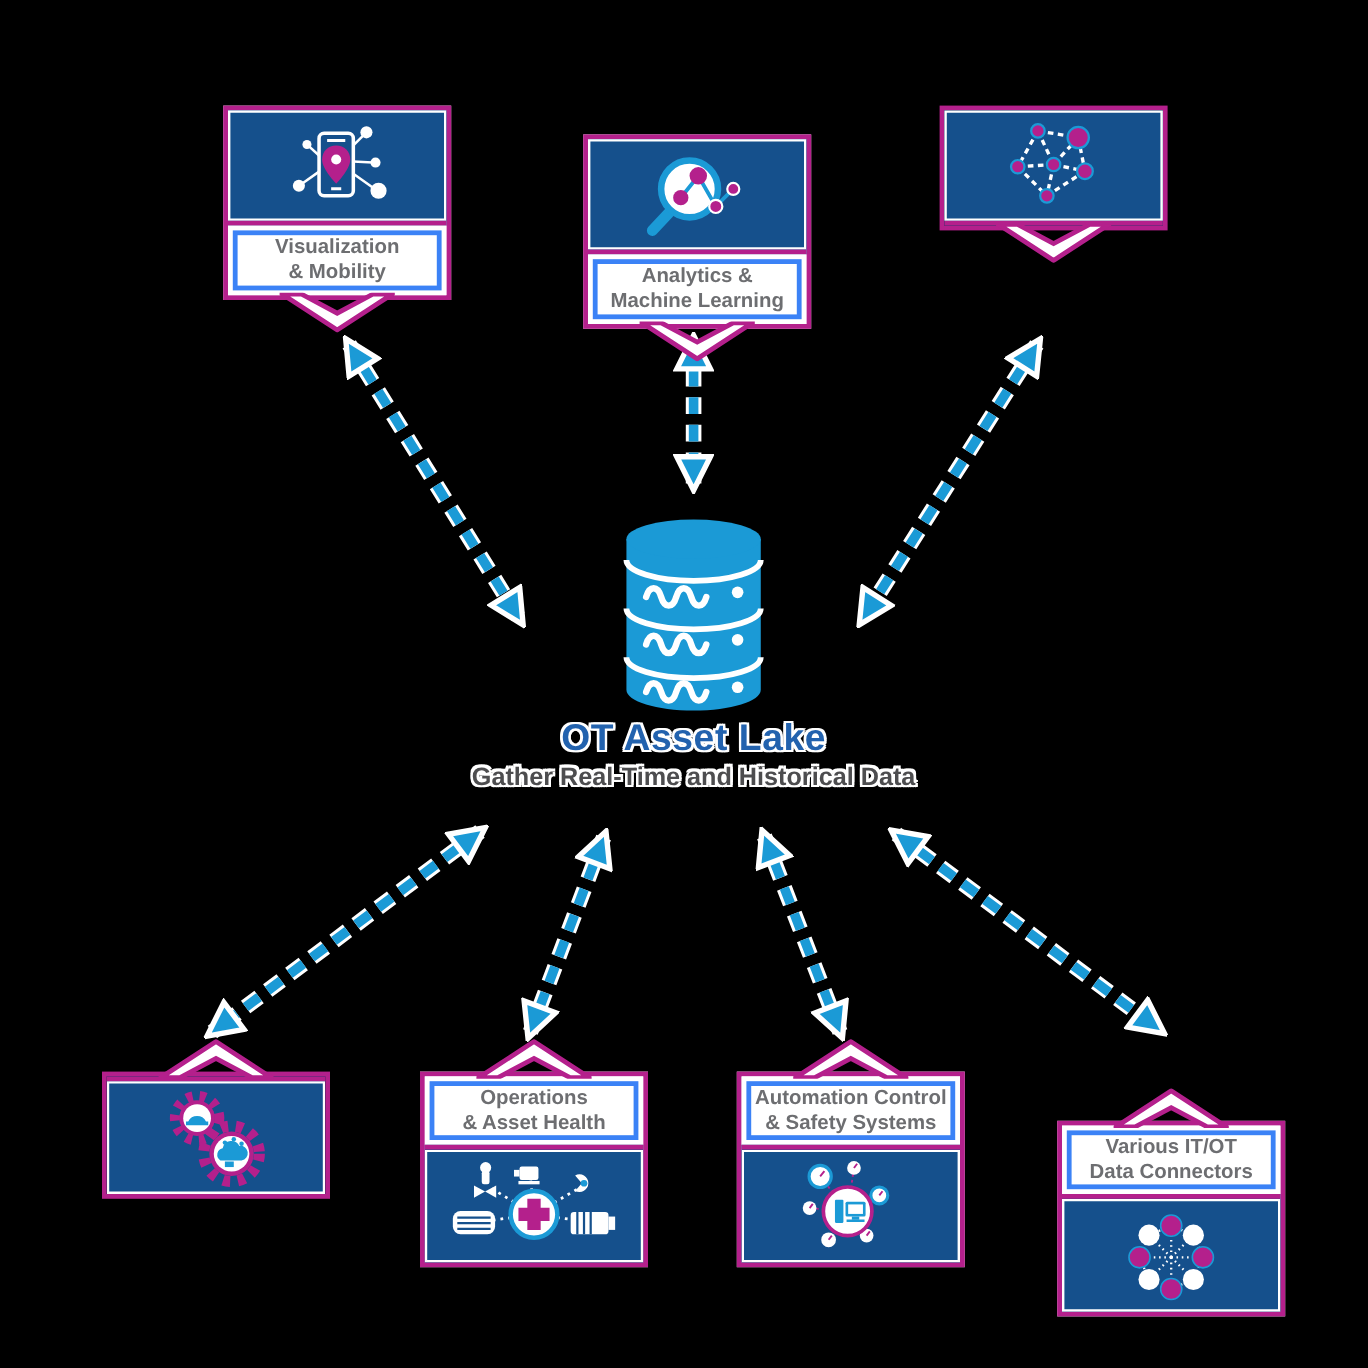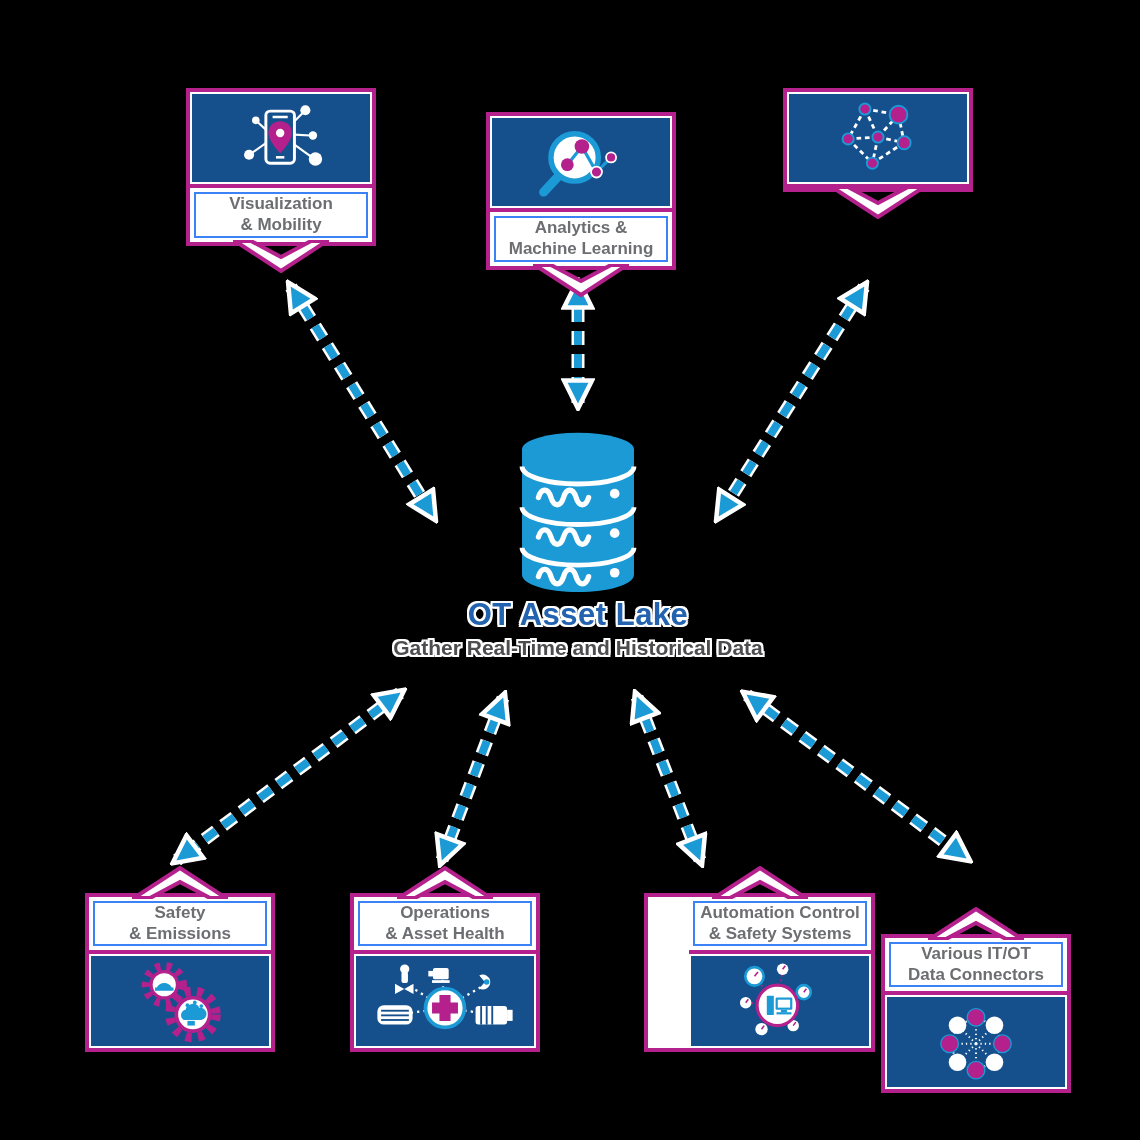--- a/index.html
+++ b/index.html
@@ -15,21 +15,21 @@
     width:1140px;height:1140px;position:relative;background:#000;
     font-family:"Liberation Sans",sans-serif;overflow:hidden;
   }
   .arrows{position:absolute;left:0;top:0;z-index:1;}
   .card{position:absolute;width:182px;border:4px solid var(--magenta);background:#fff;z-index:2;}
   .icon-area{height:92px;background:var(--cardblue);box-shadow:inset 0 0 0 2px #fff;
     display:flex;align-items:center;justify-content:center;}
   .card.top .icon-area{border-bottom:4px solid var(--magenta);}
   .card.bottom .icon-area{border-top:4px solid var(--magenta);height:94px;}
   .label-area{padding:4px;background:#fff;}
-  .label-box{border:2px solid #3b82f6;min-height:42px;display:flex;flex-direction:column;
+  .label-box{border:4px solid #3b82f6;min-height:42px;display:flex;flex-direction:column;
     justify-content:center;align-items:center;font-weight:bold;font-size:17px;
     color:var(--labelgray);line-height:1.22;text-align:center;}
   .card.bottom .label-box{min-height:38px;}
   .chev{position:absolute;left:50%;transform:translateX(-50%);}
   .card.top .chev{bottom:-31px;}
   .card.bottom .chev{top:-31px;}
   .db{position:absolute;left:514px;top:428px;z-index:2;}
   .center-label{position:absolute;left:328px;top:597px;width:500px;text-align:center;z-index:2;}
   .center-title{font-size:31px;font-weight:bold;color:var(--titleblue);letter-spacing:.5px;
     text-shadow:-2px -2px 0 #fff,2px -2px 0 #fff,-2px 2px 0 #fff,2px 2px 0 #fff,0 2px 0 #fff,0 -2px 0 #fff,2px 0 0 #fff,-2px 0 0 #fff;}
@@ -176,26 +176,20 @@
   <circle cx="103" cy="109" r="5" fill="#fff"></circle>
   <circle cx="103" cy="150" r="5" fill="#fff"></circle>
 </svg>
 
 <div class="center-label">
   <div class="center-title">OT Asset Lake</div>
   <div class="center-sub">Gather Real-Time and Historical Data</div>
 </div>
 
 <div class="card bottom" style="left:85px;top:893px;">
-  <div class="label-area">
-    <div class="label-box">
-      <span>Safety</span>
-      <span>&amp; Emissions</span>
-    </div>
-  </div>
   <div class="icon-area">
     <svg width="110" height="88" viewBox="0 0 100 95">
       <circle cx="33" cy="30" r="20" fill="none" stroke="#b4208c" stroke-width="9" stroke-dasharray="5.5 6.5"></circle>
       <circle cx="33" cy="30" r="16" fill="#b4208c"></circle>
       <circle cx="33" cy="30" r="12.5" fill="#fff"></circle>
       <path d="M25,33 a9,9 0 0 1 16,0 l2,0 l0,3.5 l-20,0 l0,-3.5 z" fill="#1b9ad6"></path>
       <circle cx="64" cy="62" r="25" fill="none" stroke="#b4208c" stroke-width="10" stroke-dasharray="6.5 7"></circle>
       <circle cx="64" cy="62" r="20" fill="#b4208c"></circle>
       <circle cx="64" cy="62" r="16" fill="#fff"></circle>
       <path d="M54,68 a6,6 0 0 1 2,-11 a8,8 0 0 1 15,-2 a6,6 0 0 1 2,13 z" fill="#1b9ad6"></path>
@@ -250,21 +244,21 @@
       </g>
       <circle cx="85" cy="55" r="21" fill="#fff" stroke="#1b9ad6" stroke-width="4"></circle>
       <path d="M79,41 h12 v8 h8 v12 h-8 v8 h-12 v-8 h-8 v-12 h8 z" fill="#b4208c"></path>
     </svg>
   </div>
   <svg class="chev" width="96" height="33" viewBox="0 0 96 33">
     <path d="M2,32 L48,2 L94,32 L78,32 L48,16 L18,32 Z" fill="#fff" stroke="#b4208c" stroke-width="4"></path>
   </svg>
 </div>
 
-<div class="card bottom" style="left:644px;top:893px;padding-left:41px;">
+<div class="card bottom" style="left:614px;top:893px;">
   <div class="label-area">
     <div class="label-box">
       <span>Automation Control</span>
       <span>&amp; Safety Systems</span>
     </div>
   </div>
   <div class="icon-area">
     <svg width="130" height="88" viewBox="0 0 130 100">
       <g stroke="#b4208c" stroke-width="1.8" stroke-dasharray="2.5 3">
         <line x1="62" y1="55" x2="36" y2="22"></line>

